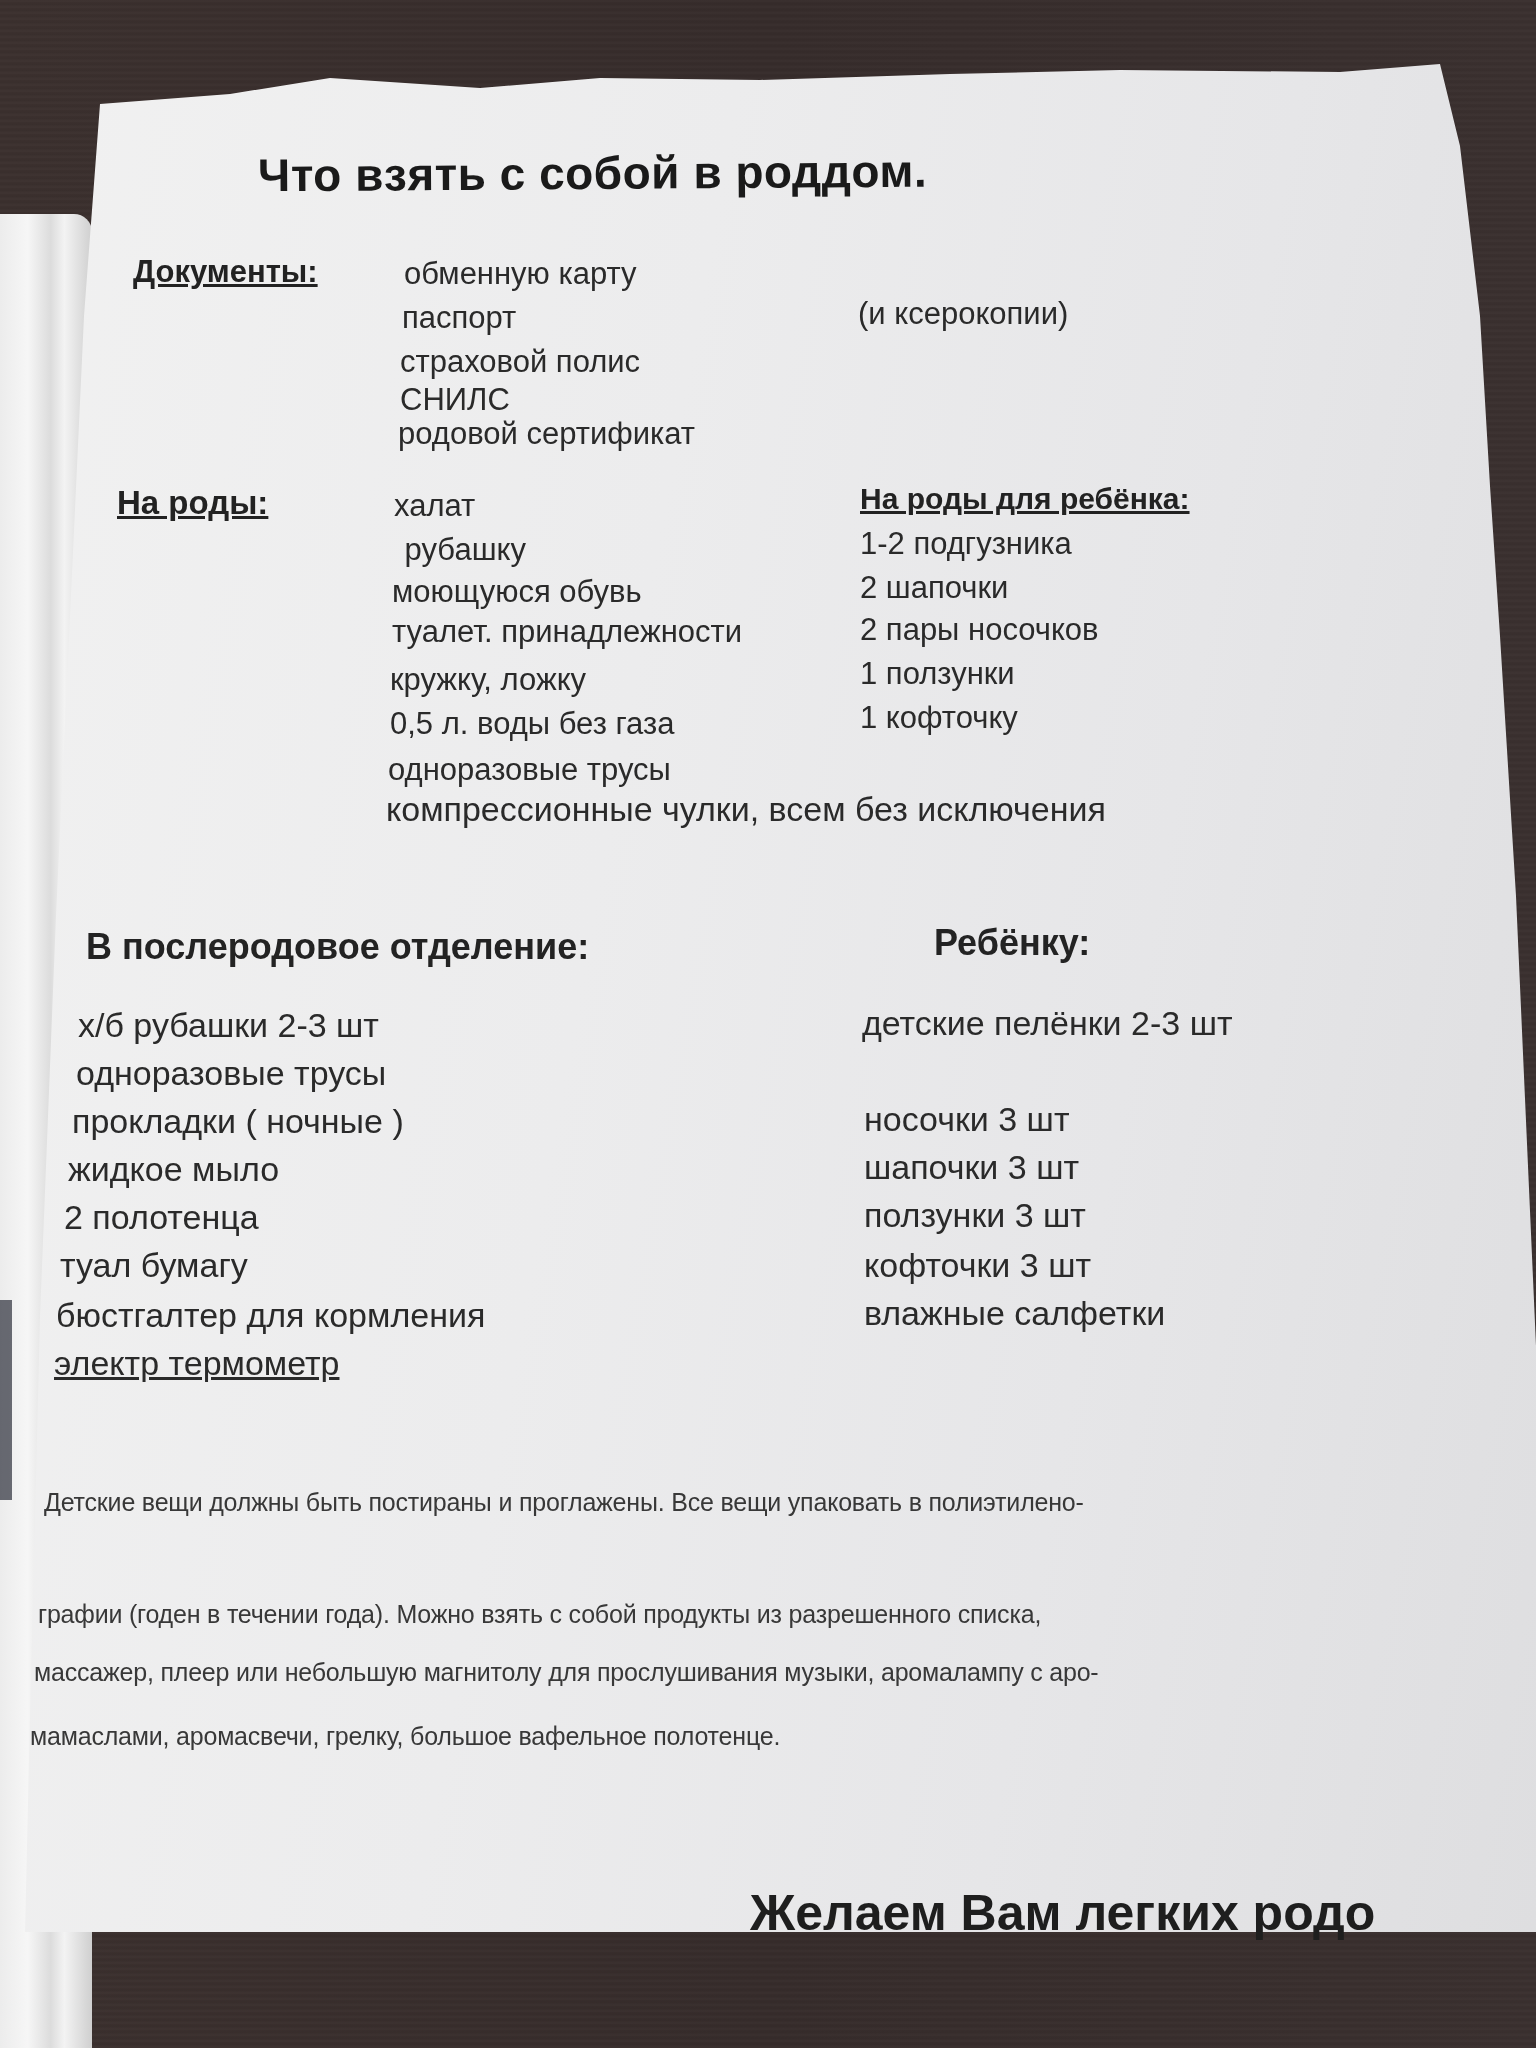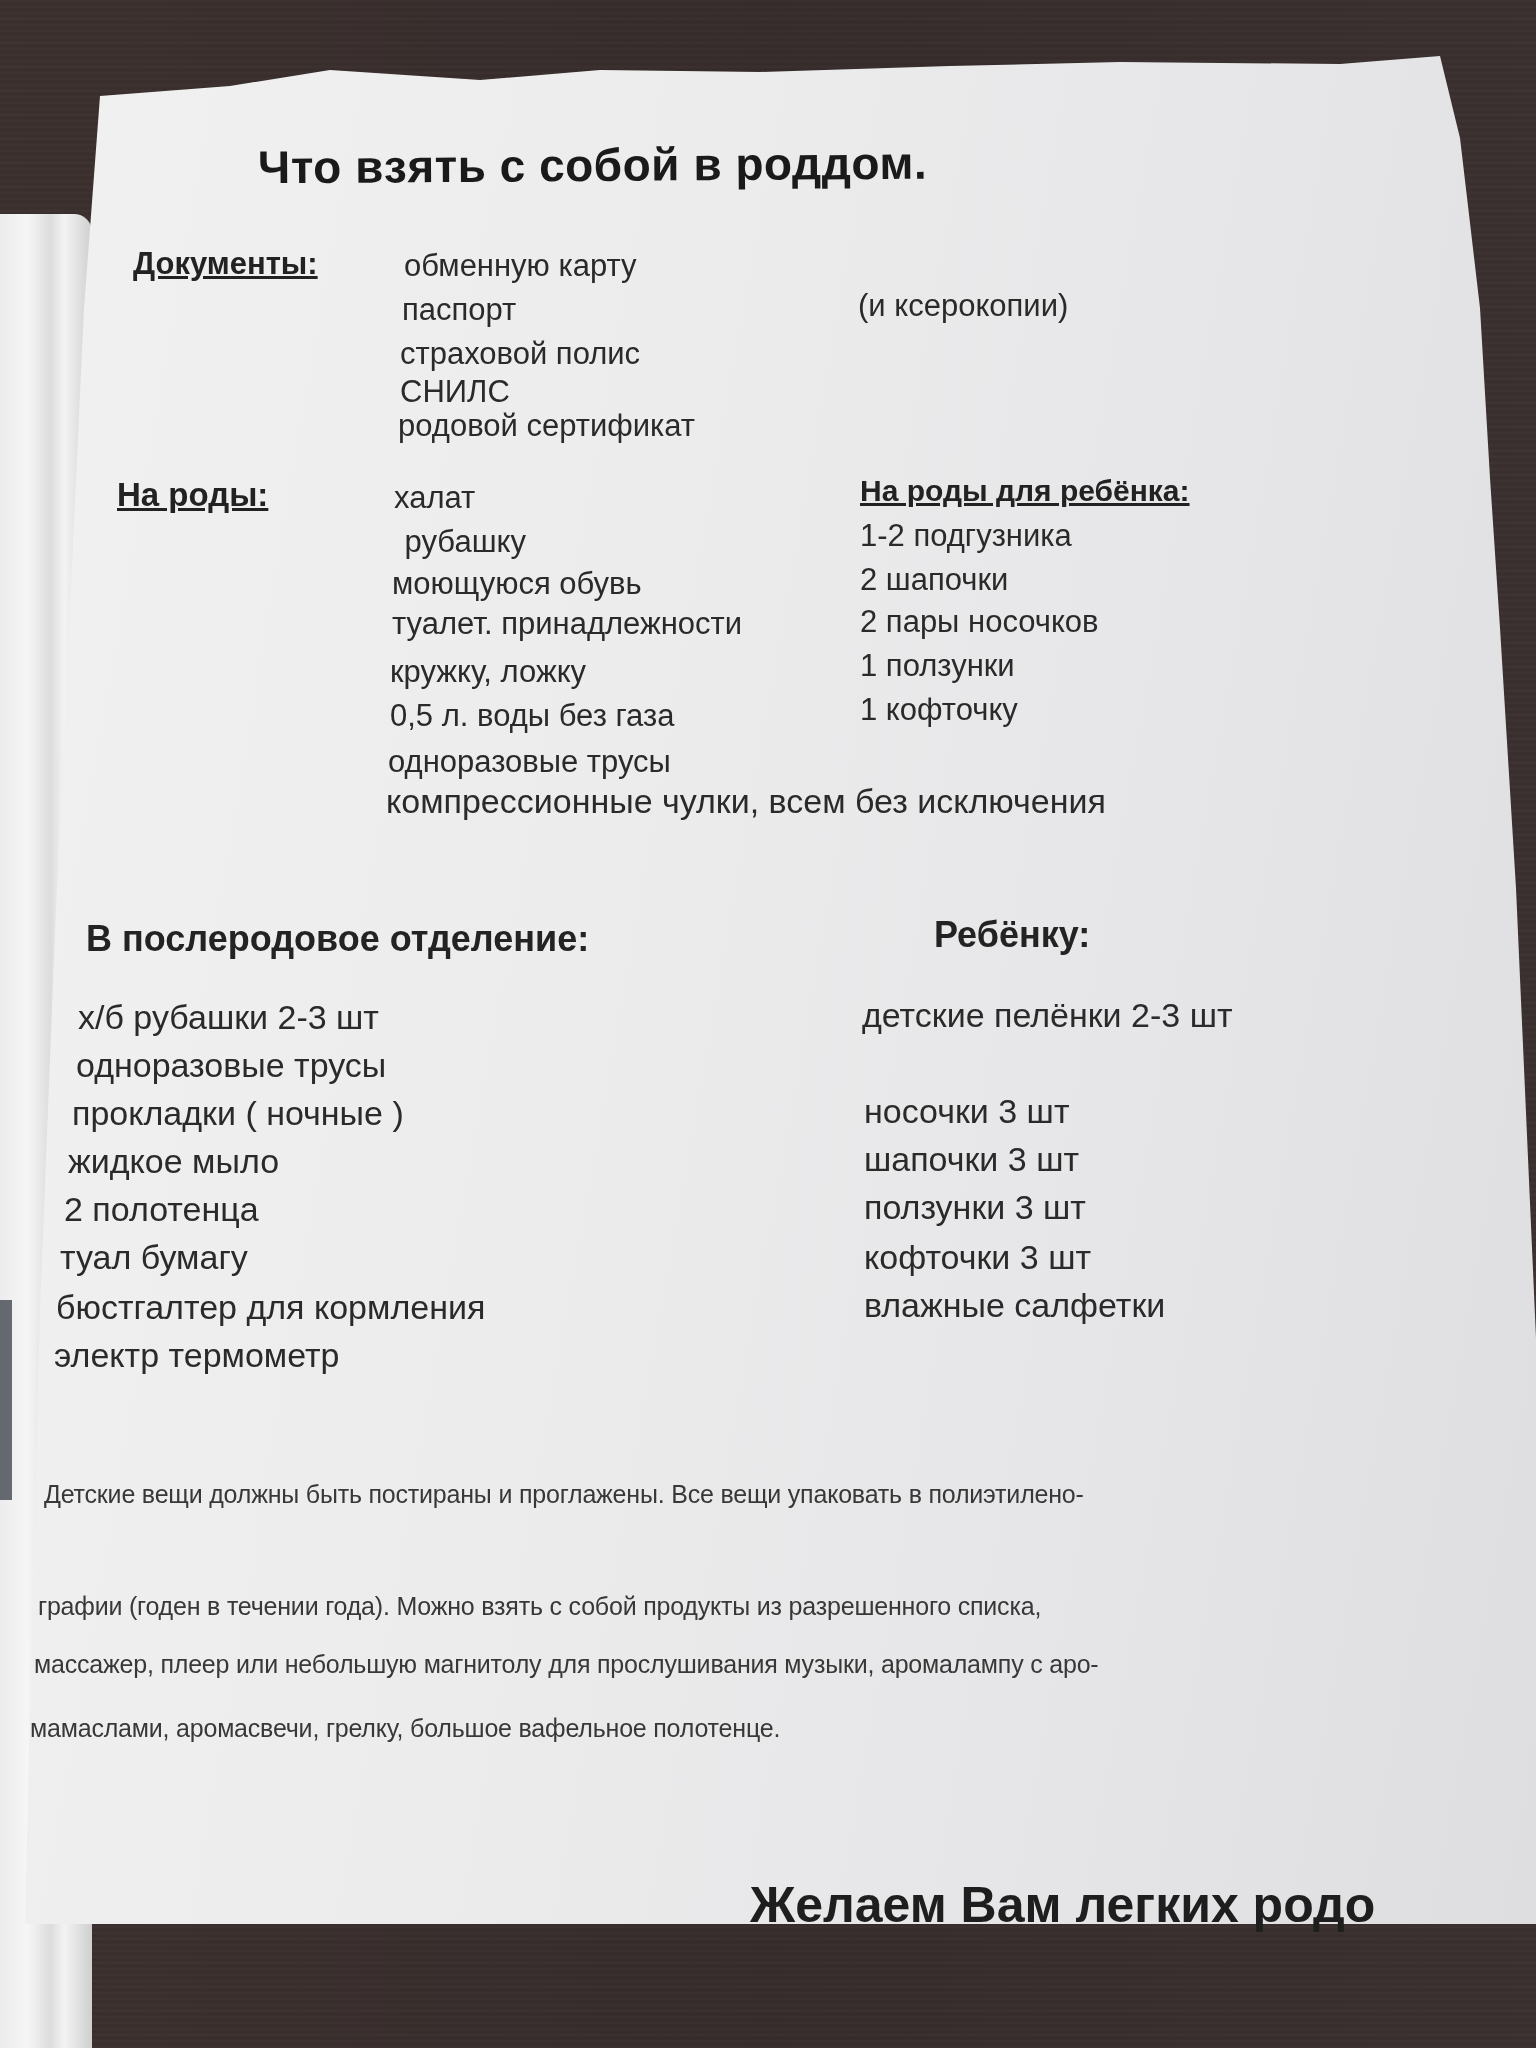--- a/index.html
+++ b/index.html
@@ -36,21 +36,21 @@
       left: 0;
       top: 1300px;
       width: 12px;
       height: 200px;
       background: #2c2f3a;
       opacity: 0.7;
     }
     .paper {
       position: absolute;
       left: 0;
-      top: 8px;
+      top: 16px;
       width: 1536px;
       height: 1916px;
       background: linear-gradient(100deg, #f1f1f1 0%, #ececed 40%, #e6e6e8 70%, #dedee0 100%);
       clip-path: polygon(100px 88px, 230px 78px, 330px 62px, 480px 72px, 600px 62px, 760px 64px, 950px 58px, 1120px 54px, 1340px 56px, 1440px 48px, 1460px 130px, 1480px 300px, 1490px 470px, 1500px 620px, 1516px 880px, 1536px 1330px, 1536px 2048px, 22px 2048px, 30px 1700px, 40px 1300px, 56px 900px, 70px 600px, 84px 300px);
     }
     .title {
       position: absolute;
       left: 258px;
       top: 130px;
       font-size: 46px;
@@ -141,21 +141,21 @@
   <div class="item" style="left:860px; top:684px;">1 кофточку</div>
 
   <div class="heading" style="left:86px; top:910px;">В послеродовое отделение:</div>
   <div class="item-lg" style="left:78px; top:990px;">х/б рубашки 2-3 шт</div>
   <div class="item-lg" style="left:76px; top:1038px;">одноразовые трусы</div>
   <div class="item-lg" style="left:72px; top:1086px;">прокладки ( ночные )</div>
   <div class="item-lg" style="left:68px; top:1134px;text-align:center;">жидкое мыло</div>
   <div class="item-lg" style="left:64px; top:1182px;">2 полотенца</div>
   <div class="item-lg" style="left:60px; top:1230px;">туал бумагу</div>
   <div class="item-lg" style="left:56px; top:1280px;">бюстгалтер для кормления</div>
-  <div class="item-lg" style="left:54px; top:1328px;">электр термометр</div>
+  <div class="item-lg" style="left:54px; top:1328px;text-decoration:underline;">электр термометр</div>
 
   <div class="heading" style="left:934px; top:906px;">Ребёнку:</div>
   <div class="item-lg" style="left:862px; top:988px;">детские пелёнки 2-3 шт</div>
   <div class="item-lg" style="left:864px; top:1084px;">носочки 3 шт</div>
   <div class="item-lg" style="left:864px; top:1132px;">шапочки 3 шт</div>
   <div class="item-lg" style="left:864px; top:1180px;">ползунки 3 шт</div>
   <div class="item-lg" style="left:864px; top:1230px;">кофточки 3 шт</div>
   <div class="item-lg" style="left:864px; top:1278px;">влажные салфетки</div>
 
   <div class="note" style="left:44px; top:1472px;">Детские вещи должны быть постираны и проглажены. Все вещи упаковать в полиэтилено-</div>

